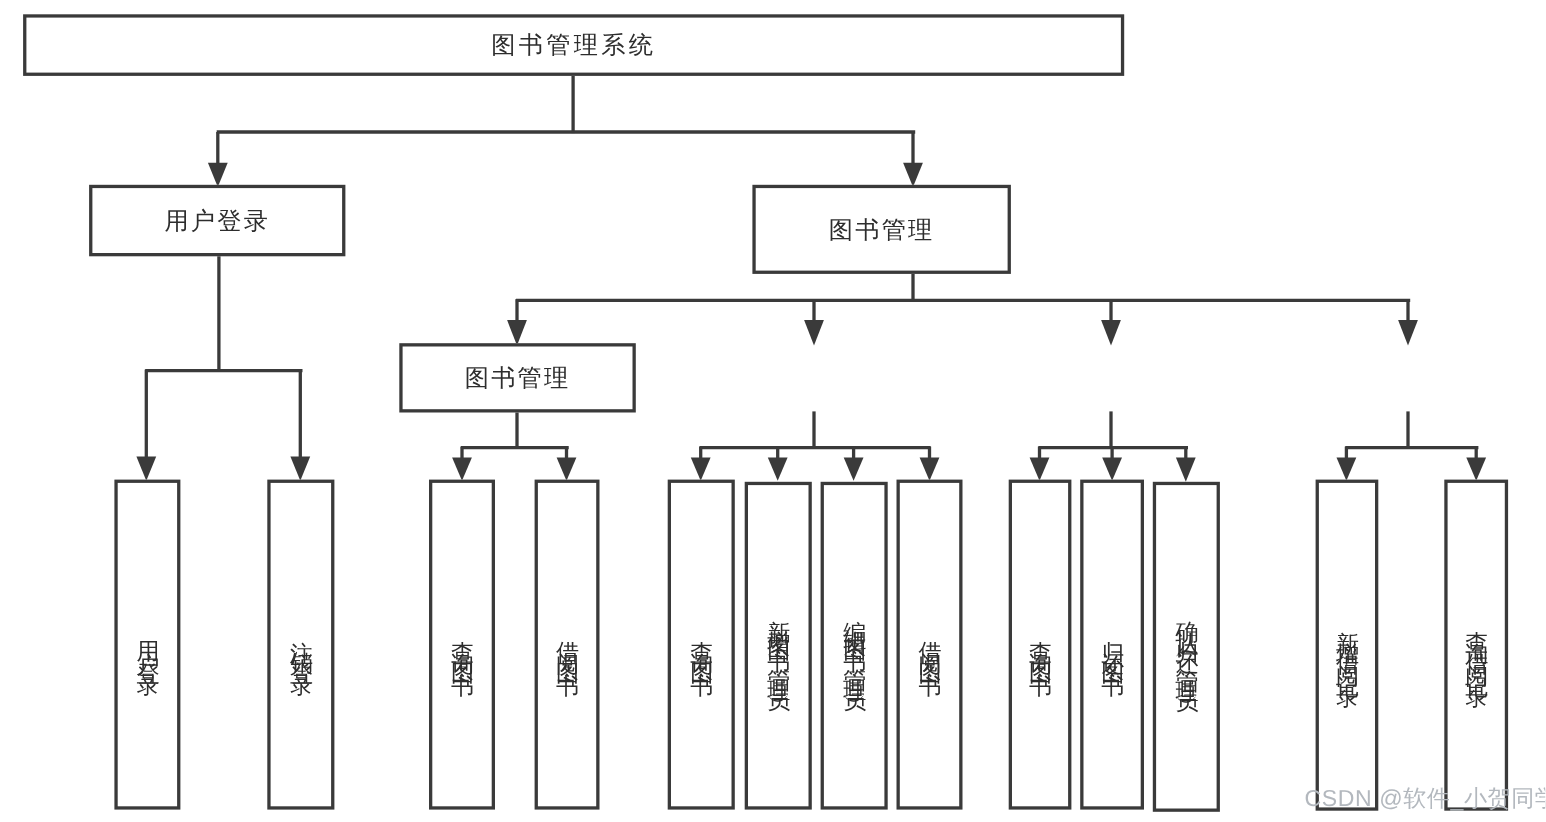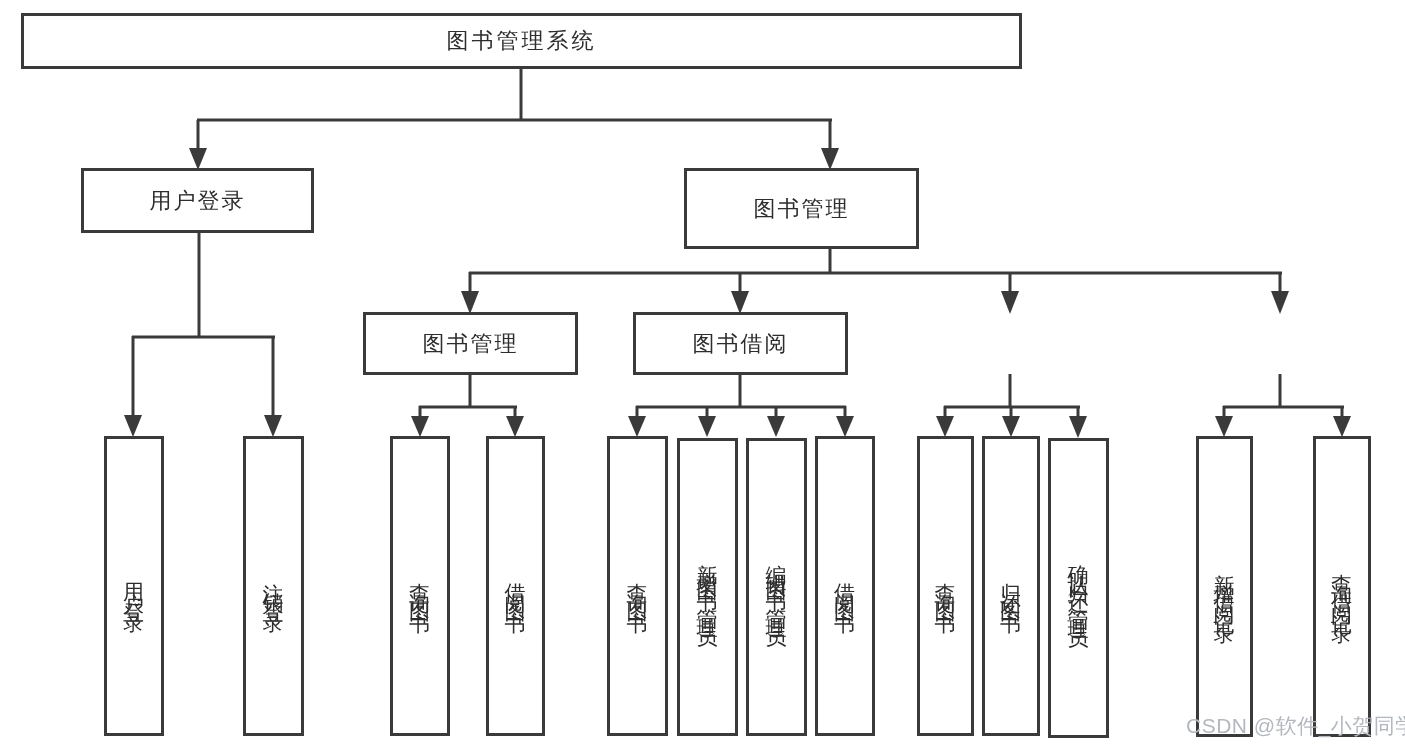--- a/index.html
+++ b/index.html
@@ -105,23 +105,20 @@
   <div class="node hbox" style="left:81px;top:168px;width:233px;height:65px">
     <span>用户登录</span>
   </div>
   <div class="node hbox" style="left:684px;top:168px;width:235px;height:81px">
     <span>图书管理</span>
   </div>
 
   <div class="node hbox" style="left:363px;top:312px;width:215px;height:63px">
     <span>图书管理</span>
   </div>
-  <div class="node hbox" style="left:633px;top:312px;width:215px;height:63px">
-    <span>图书借阅</span>
-  </div>
 
   <div class="node vbox" style="left:104px;top:436px;width:60px;height:300px">
     <span>用户登录</span>
   </div>
   <div class="node vbox" style="left:243px;top:436px;width:61px;height:300px">
     <span>注销登录</span>
   </div>
 
   <div class="node vbox" style="left:390px;top:436px;width:60px;height:300px">
     <span>查询图书</span>

